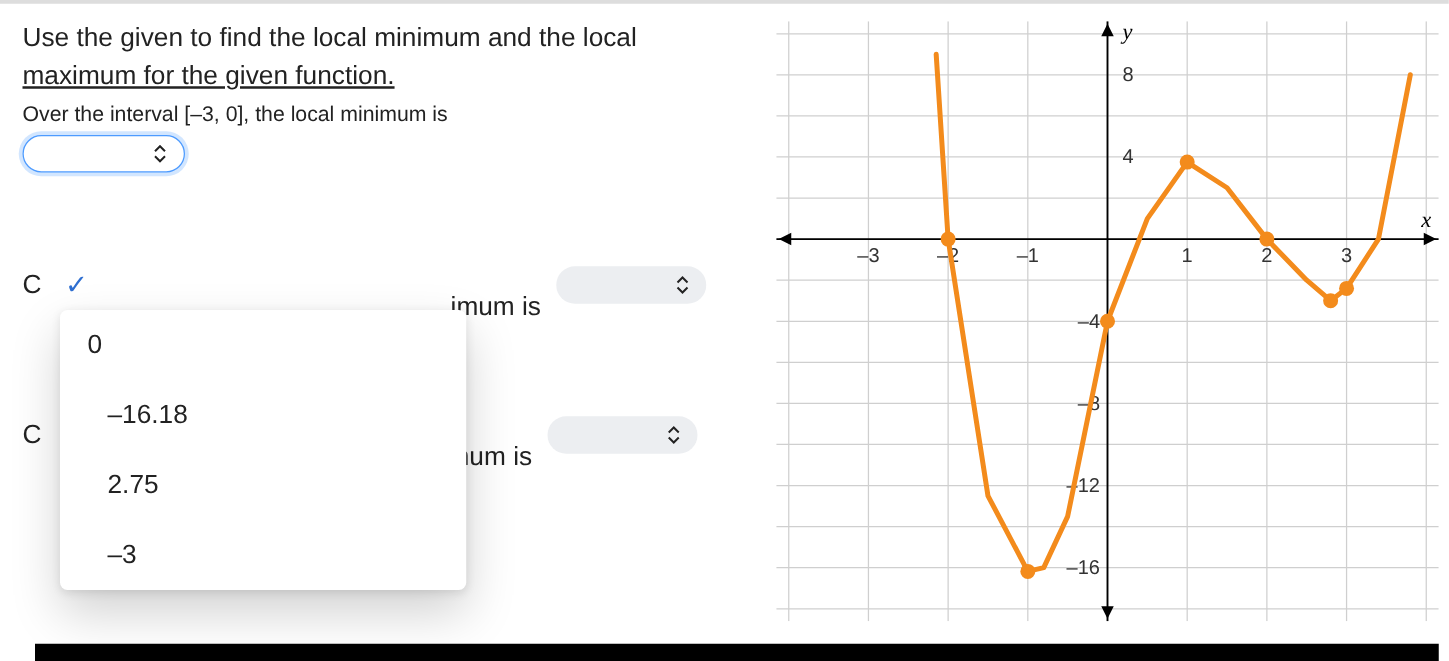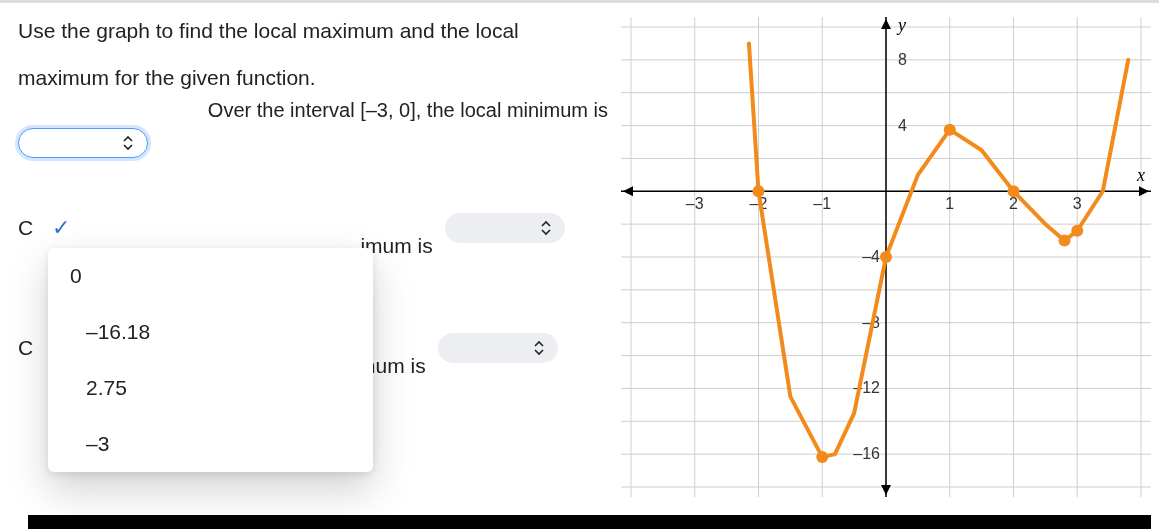--- a/index.html
+++ b/index.html
@@ -14,22 +14,22 @@
     overflow: hidden;
     border-top: 3px solid #ddd;
   }
   .left-panel {
     position: absolute;
     left: 18px;
     top: 14px;
     width: 590px;
   }
   .prompt-text { font-size: 21px; line-height: 1.35; }
-  .prompt-line2 { margin-top: 19px; }
-  .interval-line { margin-top: 6px; font-size: 20px; text-align: right; }
+  .prompt-line2 { margin-top: 2px; text-decoration: underline; }
+  .interval-line { margin-top: 6px; font-size: 17px; }
   .answer-select {
     display: inline-flex;
     align-items: center;
     justify-content: flex-end;
     padding: 0 12px 0 0;
     width: 130px;
     height: 30px;
     background: #fff;
     border: 1.5px solid #4d9bff;
     border-radius: 16px;
@@ -93,21 +93,21 @@
     position: absolute;
     left: 28px; right: 8px; bottom: 0;
     height: 14px;
     background: #000;
   }
 </style>
 </head>
 <body>
 
 <div class="left-panel">
-  <div class="prompt-text">Use the graph to find the local maximum and the local</div>
+  <div class="prompt-text">Use the given to find the local minimum and the local</div>
   <div class="prompt-text prompt-line2">maximum for the given function.</div>
   <div class="interval-line">Over the interval [–3, 0], the local minimum is</div>
   <div class="answer-select">
     <span class="chev-icon">
       <svg viewBox="0 0 14 16">
           <path d="M3 6 L7 2 L11 6" fill="none" stroke="#222" stroke-width="1.6"></path>
           <path d="M3 10 L7 14 L11 10" fill="none" stroke="#222" stroke-width="1.6"></path>
         </svg>
     </span>
   </div>

